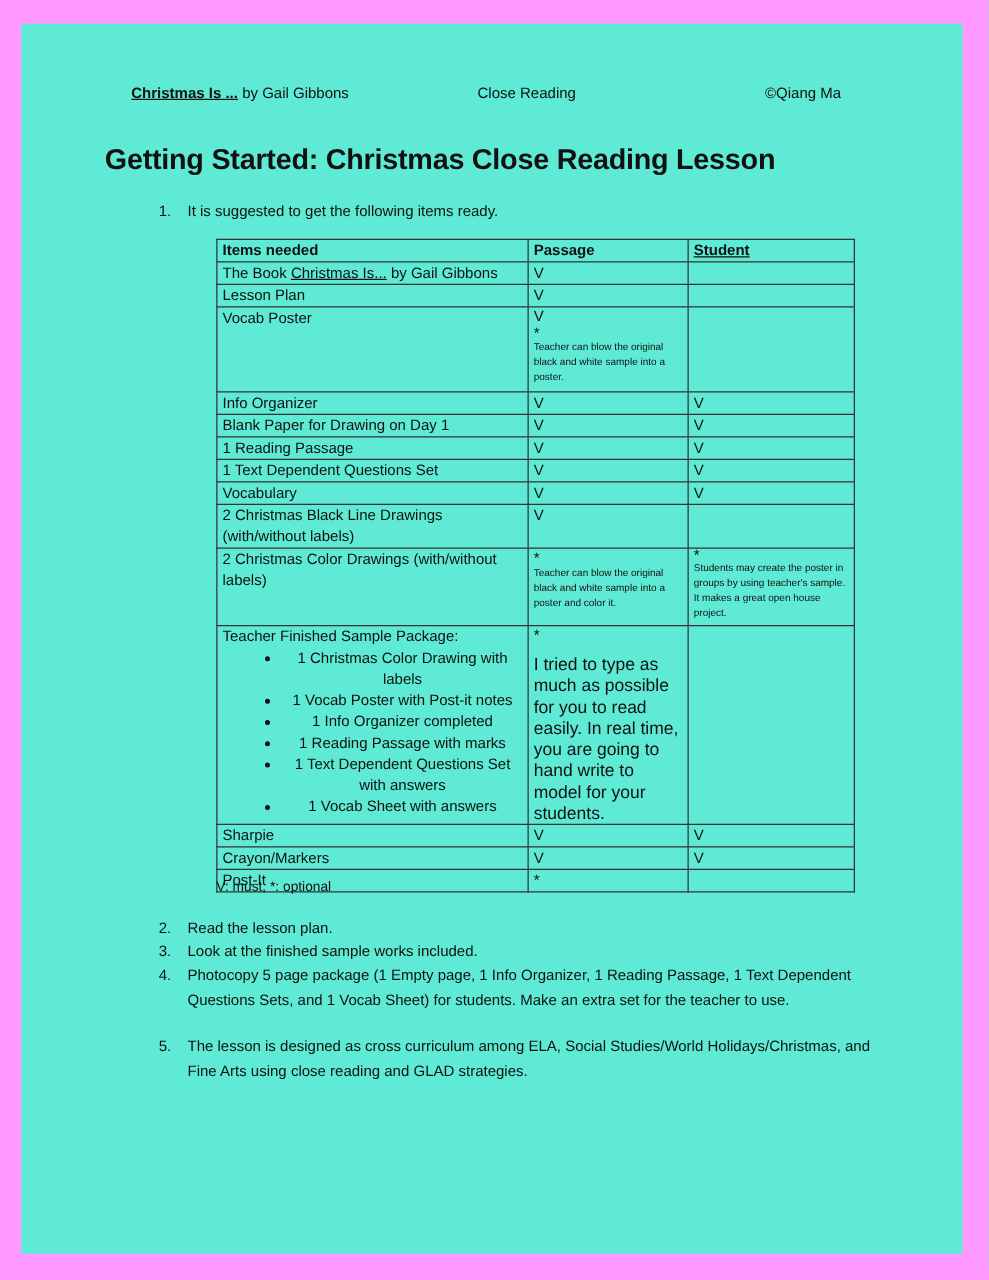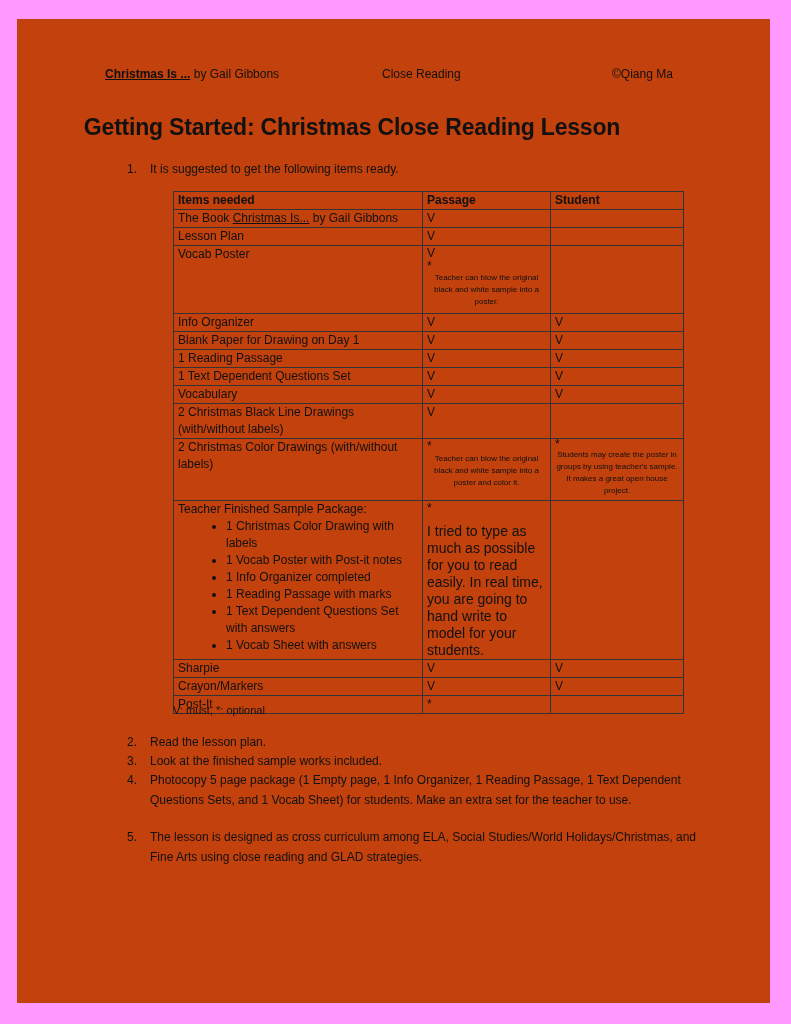--- a/index.html
+++ b/index.html
@@ -1,37 +1,37 @@
 <!DOCTYPE html>
 <html><head>
 <meta charset="utf-8">
 <style>
   html, body { margin:0; padding:0; }
   body { width:791px; height:1024px; background:#ff99ff; position:relative; overflow:hidden;
          font-family:"Liberation Sans", sans-serif; color:#111; }
-  .page { position:absolute; left:17px; top:19px; width:753px; height:984px; background:#c2410c; }
+  .page { position:absolute; left:17px; top:19px; width:753px; height:984px; background:#5eead4; }
   .hdr { position:absolute; top:48px; font-size:12px; }
   .hdr-left { left:88px; }
   .hdr-left b { text-decoration:underline; }
   .hdr-mid { left:365px;text-align:right; }
   .hdr-right { left:595px; }
   .title { position:absolute; top:95px; left:0; width:670px; text-align:center;
            font-size:23px; font-weight:bold; letter-spacing:-0.2px; }
   .step { position:absolute; font-size:12px; line-height:20px; }
   .num { position:absolute; left:110px; }
   .txt { position:absolute; left:133px; width:560px; }
   table { position:absolute; left:156px; top:172px; border-collapse:collapse;
           font-size:12px;border-radius:20px; }
   td, th { border:1.2px solid #333; padding:0 4px; vertical-align:top; text-align:left; line-height:17px; }
   th { font-weight:bold; height:17px; }
-  .c1 { width:240px; } .c2 { width:119px; } .c3 { width:124px; }
-  .small { font-size:8px; line-height:12px; display:block;text-align:center; }
+  .c1 { width:240px; } .c2 { width:119px; } .c3 { width:124px;text-decoration:underline; }
+  .small { font-size:8px; line-height:12px; display:block; }
   .mid { font-size:14px; line-height:17px; }
   ul { margin:0; padding-left:48px; }
-  li { line-height:17px; }
+  li { line-height:17px;text-align:center; }
   .legend { position:absolute; left:156px; top:685px; font-size:11px; }
 </style>
 </head>
 <body>
 
 <div class="page">
   <div class="hdr hdr-left"><b>Christmas Is ...</b><span> by Gail Gibbons</span></div>
   <div class="hdr hdr-mid">Close Reading</div>
   <div class="hdr hdr-right">©Qiang Ma</div>
 

